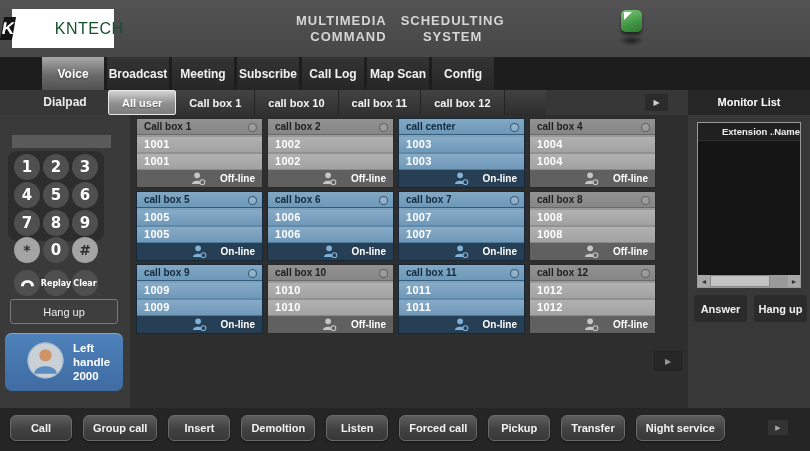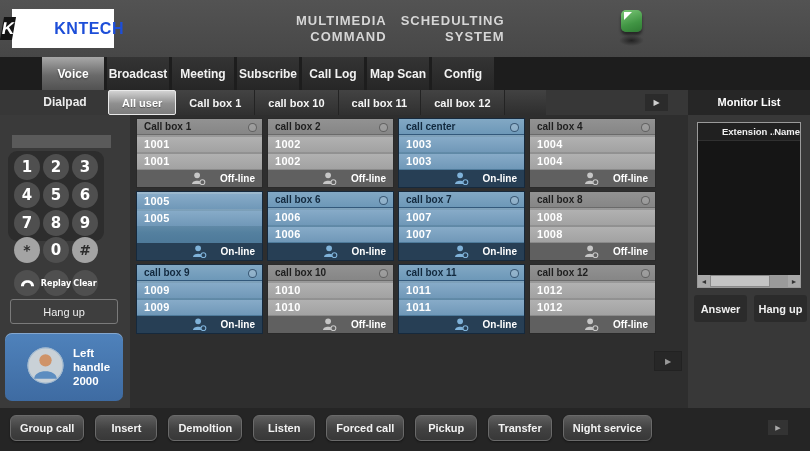--- a/index.html
+++ b/index.html
@@ -5,24 +5,24 @@
   html,body{margin:0;padding:0;background:#202020;}
   .screen{position:relative;width:810px;height:451px;background:#3a3a3a;overflow:hidden;
           font-family:"Liberation Sans",sans-serif;-webkit-font-smoothing:antialiased;}
   
   .header{position:absolute;left:0;top:0;width:810px;height:57px;
           background:linear-gradient(180deg,#535353,#474747);}
   .logo{position:absolute;left:12px;top:9px;width:102px;height:39px;background:#fff;
         display:flex;align-items:center;justify-content:center;gap:4px;}
   .kblock{width:21px;height:23px;background:#141414;color:#fff;font-weight:bold;font-size:17px;
           line-height:23px;text-align:center;transform:skewX(-10deg);}
-  .brand{color:#1d4ed8;font-weight:bold;font-size:16px;letter-spacing:.5px;padding-left:36px;}
+  .brand{color:#14532d;font-weight:normal;font-size:16px;letter-spacing:.5px;padding-left:36px;}
   .title{position:absolute;left:296px;top:13px;display:grid;grid-template-columns:auto auto;
          column-gap:14px;row-gap:1px;font-size:13px;font-weight:bold;color:#d6d6d6;letter-spacing:1px;}
-  .title .r{text-align:right}.title .l{text-align:right}
+  .title .r{text-align:right}.title .l{text-align:center}
   .status-icon{position:absolute;left:621px;top:10px;width:21px;height:22px;border-radius:5px;
          background:linear-gradient(160deg,#7cc878,#419544 60%,#2f7a33);
          box-shadow:0 3px 3px rgba(0,0,0,.5);}
   .status-icon::after{content:"";position:absolute;left:3px;top:2px;width:8px;height:8px;background:#fff;
          clip-path:polygon(0 0,100% 0,0 100%);}
   .status-refl{position:absolute;left:619px;top:35px;width:25px;height:11px;
          background:radial-gradient(ellipse at center,rgba(0,0,0,.55),transparent 70%);}
   
   .tabbar{position:absolute;left:0;top:57px;width:810px;height:33px;background:#1d1d1d;display:flex;padding-left:42px;}
   .tab{width:62px;height:33px;margin-right:3px;display:flex;align-items:center;justify-content:center;
@@ -60,21 +60,21 @@
   .key,.sym,.fn{width:26px;height:26px;border-radius:50%;background:#4f4f4f;color:#fff;
         font-size:15px;font-weight:bold;display:flex;align-items:center;justify-content:center;
         border:none;padding:0;font-family:"DejaVu Sans",sans-serif;}
   .symrow{position:absolute;left:14px;top:122px;display:flex;gap:3px;}
   .sym.light{background:#a4a4a4;color:#2c2c2c;font-size:14px;}
   .fnrow{position:absolute;left:14px;top:155px;display:flex;gap:3px;}
   .fn{font-size:8px;font-weight:bold;}
   .hangup{position:absolute;left:10px;top:184px;width:106px;height:23px;border:1px solid #7a7a7a;
         border-radius:3px;background:#3e3e3e;color:#eee;font-size:11px;display:flex;
         align-items:center;justify-content:center;}
-  .handle{position:absolute;left:5px;top:218px;width:118px;height:68px;border-radius:7px;
+  .handle{position:absolute;left:5px;top:218px;width:118px;height:58px;border-radius:7px;
         background:linear-gradient(180deg,#4f82bb,#3e6ba2);box-shadow:inset 0 1px 0 rgba(255,255,255,.3);
         display:flex;align-items:center;padding-left:22px;gap:9px;box-sizing:border-box;}
   .handle-text{color:#fff;font-size:11.5px;font-weight:bold;line-height:14px;}
   
   .grid{position:absolute;left:6px;top:3px;display:grid;grid-template-columns:repeat(4,127px);gap:3px 4px;}
   .card{position:relative;height:70px;box-sizing:border-box;}
   .card.offline{background:linear-gradient(180deg,#a0a0a0,#828282);border:1px solid #2a2a2a;}
   .card.online{background:linear-gradient(180deg,#9db9ce,#54809f 60%,#446f91);border:1px solid #16293c;}
   .c-head{height:15px;display:flex;align-items:center;padding-left:7px;font-size:10px;font-weight:bold;
         position:relative;}
@@ -285,20 +285,24 @@
               <svg viewBox="0 0 16 14" width="15" height="13">
                 <circle cx="6.5" cy="3.6" r="3.1"></circle>
                 <path d="M1 13 C1 8.2,12 8.2,12 13 Z"></path>
                 <circle class="badge" cx="12.2" cy="11" r="2.6" stroke-width="1.2"></circle>
               </svg>
             </span>
             <span>Off-line</span>
           </div>
         </div>
         <div class="card online">
+          <div class="c-head">
+            <span>call box 5</span>
+            <span class="c-dot"></span>
+          </div>
           <div class="c-row">1005</div>
           <div class="c-row">1005</div>
           <div class="c-foot">
             <span class="person">
               <svg viewBox="0 0 16 14" width="15" height="13">
                 <circle cx="6.5" cy="3.6" r="3.1"></circle>
                 <path d="M1 13 C1 8.2,12 8.2,12 13 Z"></path>
                 <circle class="badge" cx="12.2" cy="11" r="2.6" stroke-width="1.2"></circle>
               </svg>
             </span>
@@ -449,20 +453,21 @@
         <span class="lb-fill"></span>
         <span class="lb-arrow">►</span>
       </div>
     </div>
     <div class="side-btn answer">Answer</div>
     <div class="side-btn m-hangup">Hang up</div>
   </div>
 
   <div class="bottom">
     <div class="bbtns">
+        <button class="bbtn">Call</button>
         <button class="bbtn">Group call</button>
         <button class="bbtn">Insert</button>
         <button class="bbtn">Demoltion</button>
         <button class="bbtn">Listen</button>
         <button class="bbtn">Forced call</button>
         <button class="bbtn">Pickup</button>
         <button class="bbtn">Transfer</button>
         <button class="bbtn">Night service</button>
       </div>
     <div class="mini-next">

